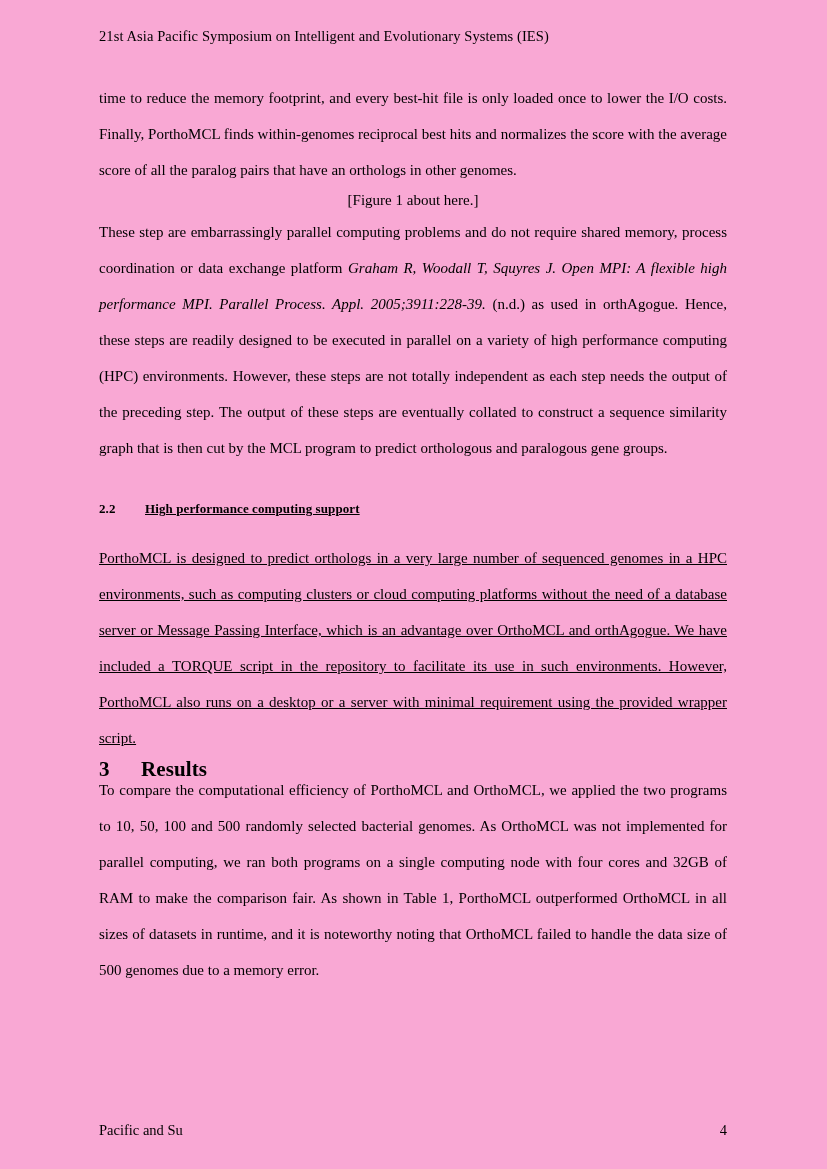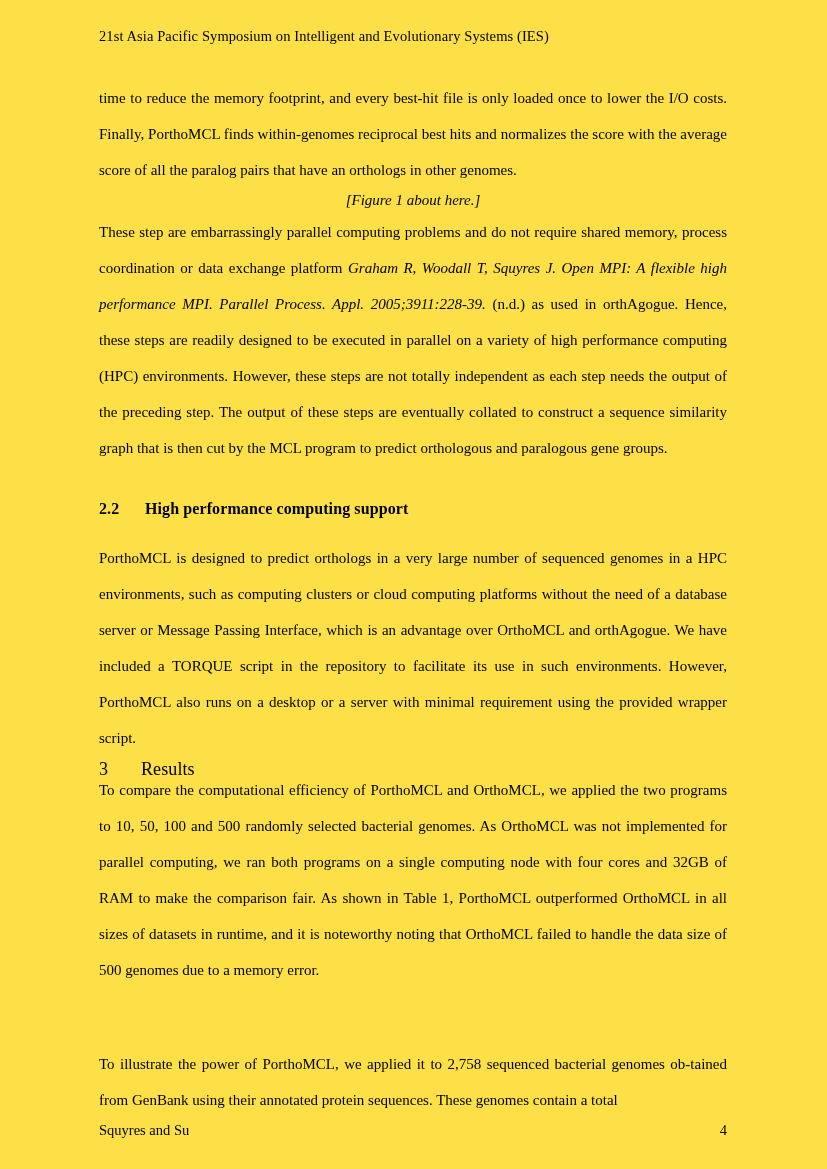--- a/index.html
+++ b/index.html
@@ -10,21 +10,21 @@
   }
   body {
     font-family: "Liberation Serif", "DejaVu Serif", serif;
     color: #000000;
   }
   .page {
     position: relative;
     width: 827px;
     height: 1169px;
     margin: 0 auto;
-    background: #fde047;
+    background: #f9a8d4;
     overflow: hidden;
   }
   .running-head {
     position: absolute;
     left: 99px;
     top: 26px;
     width: 628px;
     font-size: 14.5px;
     line-height: 20px;
     letter-spacing: 0.1px;
@@ -44,35 +44,35 @@
     -webkit-hyphens: none;
     hyphens: none;
     color: #000;
   }
   .center-note {
     margin: 0;
     font-size: 15px;
     line-height: 30px;
     text-align: center;
     color: #000;
-    font-style: italic;
   }
   h2.sec-head {
     margin: 0;
-    font-size: 16px;
+    font-size: 13px;
     line-height: 24px;
     font-weight: bold;
     color: #000;
     letter-spacing: 0.1px;
+    text-decoration: underline;
   }
   h1.sec-head-major {
     margin: 0;
-    font-size: 18px;
+    font-size: 21px;
     line-height: 28px;
-    font-weight: normal;
+    font-weight: bold;
     color: #000;
     letter-spacing: 0.1px;
   }
   .sec-num {
     display: inline-block;
   }
   h2.sec-head .sec-num { width: 46px; }
   h1.sec-head-major .sec-num { width: 42px; }
   .cite-italic {
     font-style: italic;
@@ -109,35 +109,32 @@
   </div>
 
   <div class="body-block" style="top: 214px;">
     <p class="para"><span>These step are embarrassingly parallel computing problems and do not require shared memory, process coordination or data exchange platform </span><span class="cite-italic">Graham R, Woodall T, Squyres J. Open MPI: A flexible high performance MPI. Parallel Process. Appl. 2005;3911:228-39.</span><span> (n.d.) as used in orthAgogue. Hence, these steps are readily designed to be executed in parallel on a variety of high performance computing (HPC) environments. However, these steps are not totally independent as each step needs the output of the preceding step. The output of these steps are eventually collated to construct a sequence similarity graph that is then cut by the MCL program to predict orthologous and paralogous gene groups.</span></p>
   </div>
 
   <div class="body-block" style="top: 497px;">
     <h2 class="sec-head"><span class="sec-num">2.2</span><span>High performance computing support</span></h2>
   </div>
 
-  <div class="body-block" style="top: 540px;">
+  <div class="body-block" style="top: 540px; text-decoration: underline;">
     <p class="para">PorthoMCL is designed to predict orthologs in a very large number of sequenced genomes in a HPC environments, such as computing clusters or cloud computing platforms without the need of a database server or Message Passing Interface, which is an advantage over OrthoMCL and orthAgogue. We have included a TORQUE script in the repository to facilitate its use in such environments. However, PorthoMCL also runs on a desktop or a server with minimal requirement using the provided wrapper script.</p>
   </div>
 
   <div class="body-block" style="top: 755px;">
     <h1 class="sec-head-major"><span class="sec-num">3</span><span>Results</span></h1>
   </div>
 
   <div class="body-block" style="top: 772px;">
     <p class="para">To compare the computational efficiency of PorthoMCL and OrthoMCL, we applied the two programs to 10, 50, 100 and 500 randomly selected bacterial genomes. As OrthoMCL was not implemented for parallel computing, we ran both programs on a single computing node with four cores and 32GB of RAM to make the comparison fair. As shown in Table 1, PorthoMCL outperformed OrthoMCL in all sizes of datasets in runtime, and it is noteworthy noting that OrthoMCL failed to handle the data size of 500 genomes due to a memory error.</p>
   </div>
 
 
-  <div class="body-block" style="top: 1046px;">
-    <p class="para">To illustrate the power of PorthoMCL, we applied it to 2,758 sequenced bacterial genomes ob-tained from GenBank using their annotated protein sequences. These genomes contain a total</p>
-  </div>
 
   <div class="footer">
-    <span>Squyres and Su</span>
+    <span>Pacific and Su</span>
     <span class="footer-page-num">4</span>
   </div>
 
 </div>
 
 </body></html>

